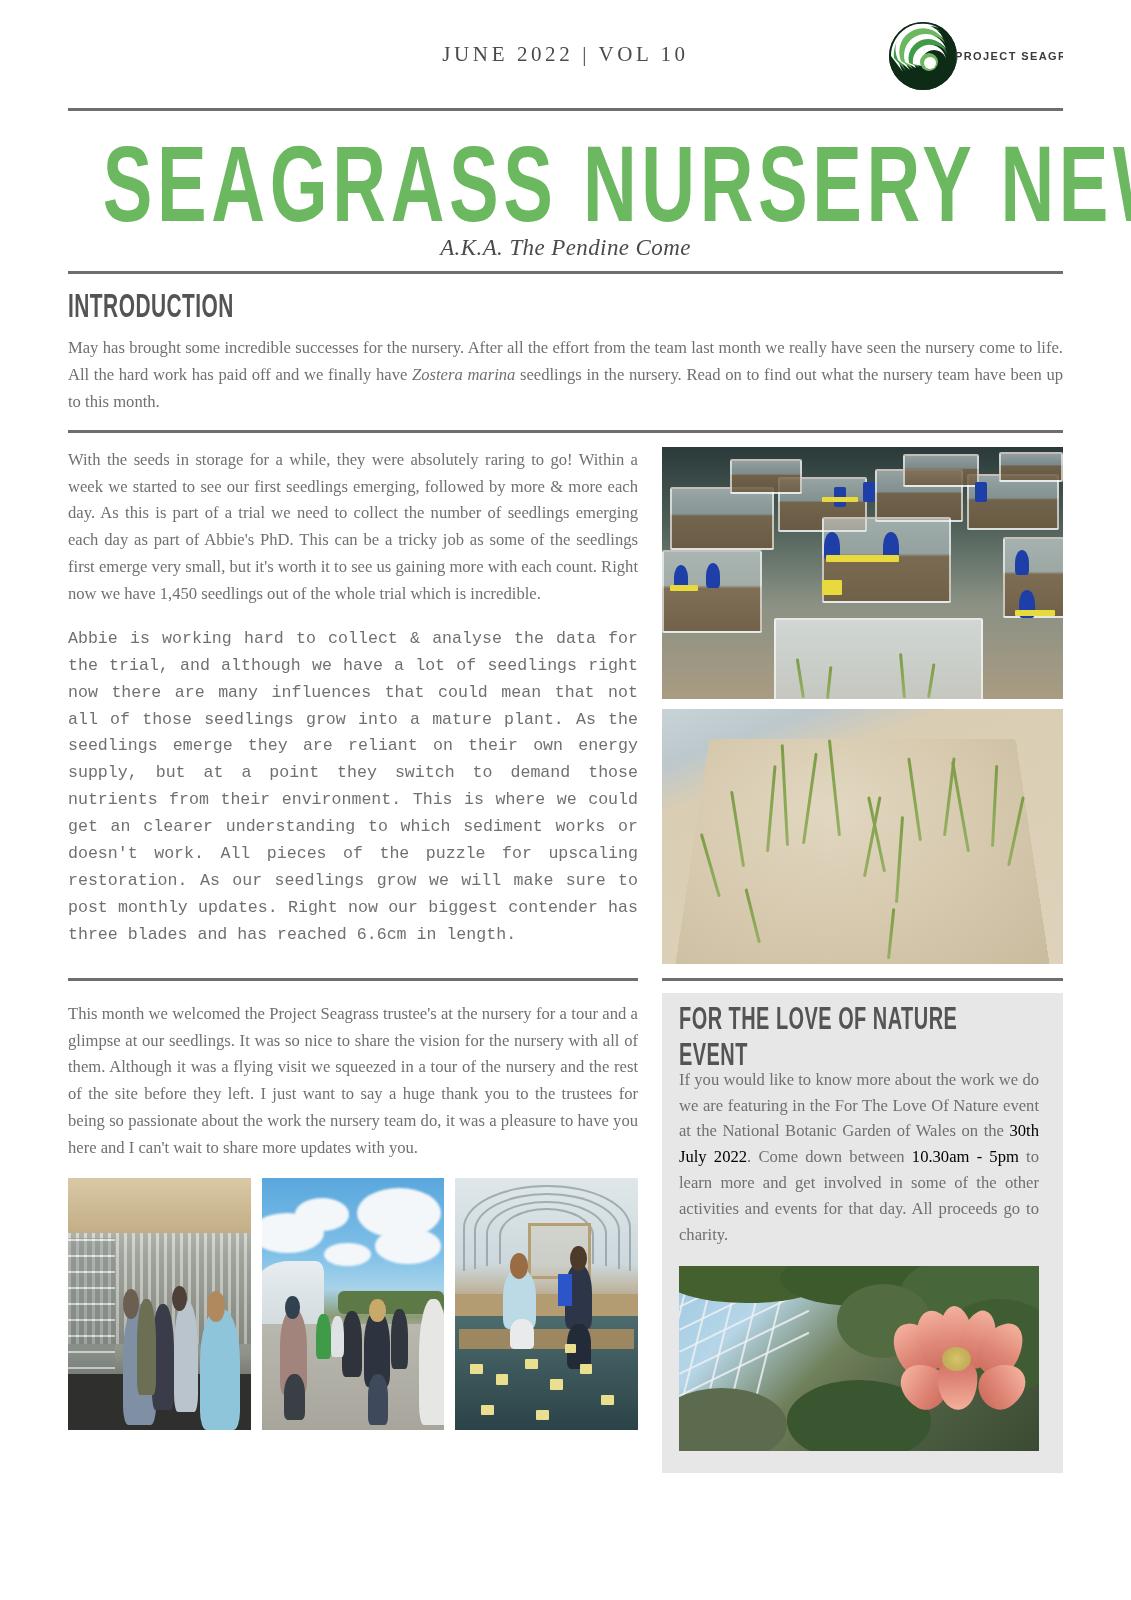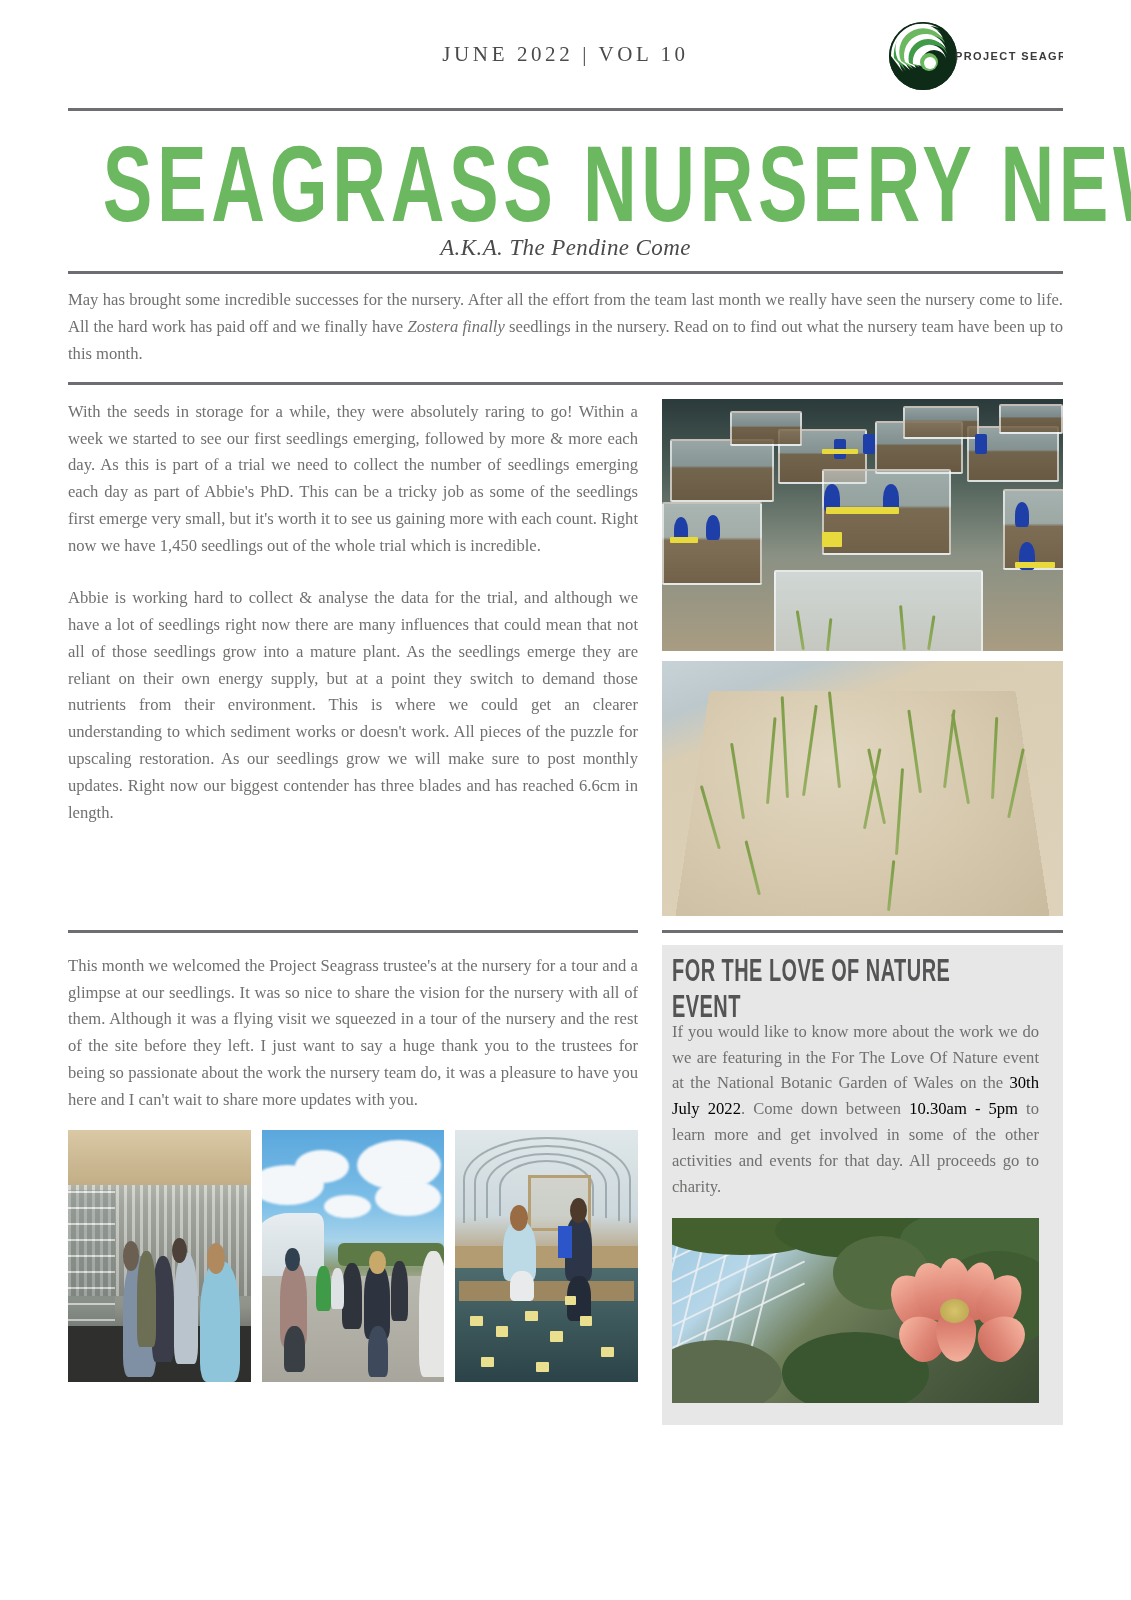--- a/index.html
+++ b/index.html
@@ -95,21 +95,21 @@
 
   
   p.body {
     font-family: "Liberation Serif", serif;
     font-size: 16.6px;
     line-height: 1.62;
     color: #70706f;
     text-align: justify;
     text-justify: inter-word;
   }
-  p.body + p.body { margin-top: 25px; }
+  p.body + p.body { margin-top: 18px; font-family: Liberation Mono, monospace; }
   .ital { font-style: italic; }
   .grn { color: #000000; }
 
   
   .intro {
     padding-top: 13px;
     padding-bottom: 14px;
   }
   .intro .sec-head-row { margin-bottom: 10px; }
 
@@ -190,21 +190,21 @@
 
   .ph-poly .bg { position:absolute; inset:0;
     background: linear-gradient(180deg,#dfe7ea 0%,#cdd8dc 34%,#b9a98c 48%,#5e7a7a 60%,#2e4b50 100%); }
   .hoop { position:absolute; border:2px solid rgba(140,155,160,0.75);
     border-bottom:none; border-radius: 50% 50% 0 0; }
   .ytag2 { position:absolute; background:#eadf8e; border-radius:1px; }
 
   
   .sidebox {
     background: #e7e7e7;
-    padding: 24px 24px 22px 10px;
+    padding: 24px 24px 22px 17px;
   }
   .sidebox .sec-head-row { margin-bottom: 12px; }
   .sidebox p.body { font-size: 16.6px; line-height: 1.56; }
 
   .ph-flower { height: 185px; margin-top: 18px; }
   .ph-flower .bg { position:absolute; inset:0;
     background: linear-gradient(135deg,#9ec9e2 0%,#b6d6e8 22%,#6f7f5a 45%,#4e5f42 70%,#3b4a33 100%); }
   .glassrib { position:absolute; background: rgba(236,240,242,0.85); transform-origin: top left; }
   .frond { position:absolute; background: #4e6b3a; border-radius:50%; filter: blur(0.6px); }
   .petal { position:absolute; border-radius: 50% 50% 50% 50% / 62% 62% 38% 38%;
@@ -250,21 +250,24 @@
   <div class="rule"></div>
 
   <div class="title-block">
     <div class="main-title">SEAGRASS NURSERY NEWS</div>
     <div class="sub-title">A.K.A. The Pendine Come</div>
   </div>
 
   <div class="rule"></div>
 
   <div class="intro">
-    <p class="body"><span>May has brought some incredible successes for the nursery. After all the effort from the team last month we really have seen the nursery come to life. All the hard work has paid off and we finally have </span><span class="ital">Zostera finally</span><span> seedlings in the nursery. Read on to find out what the nursery team have been up to this month.</span></p>
+    <div class="sec-head-row">
+      <span class="sec-head head-dark">INTRODUCTION</span>
+    </div>
+    <p class="body"><span>May has brought some incredible successes for the nursery. After all the effort from the team last month we really have seen the nursery come to life. All the hard work has paid off and we finally have </span><span class="ital">Zostera marina</span><span> seedlings in the nursery. Read on to find out what the nursery team have been up to this month.</span></p>
   </div>
 
   <div class="rule"></div>
 
   <div class="cols">
 
     <div class="col-left">
       <p class="body">With the seeds in storage for a while, they were absolutely raring to go! Within a week we started to see our first seedlings emerging, followed by more &amp; more each day. As this is part of a trial we need to collect the number of seedlings emerging each day as part of Abbie's PhD. This can be a tricky job as some of the seedlings first emerge very small, but it's worth it to see us gaining more with each count. Right now we have 1,450 seedlings out of the whole trial which is incredible.</p>
       <p class="body">Abbie is working hard to collect &amp; analyse the data for the trial, and although we have a lot of seedlings right now there are many influences that could mean that not all of those seedlings grow into a mature plant. As the seedlings emerge they are reliant on their own energy supply, but at a point they switch to demand those nutrients from their environment. This is where we could get an clearer understanding to which sediment works or doesn't work. All pieces of the puzzle for upscaling restoration. As our seedlings grow we will make sure to post monthly updates. Right now our biggest contender has three blades and has reached 6.6cm in length.</p>
     </div>

